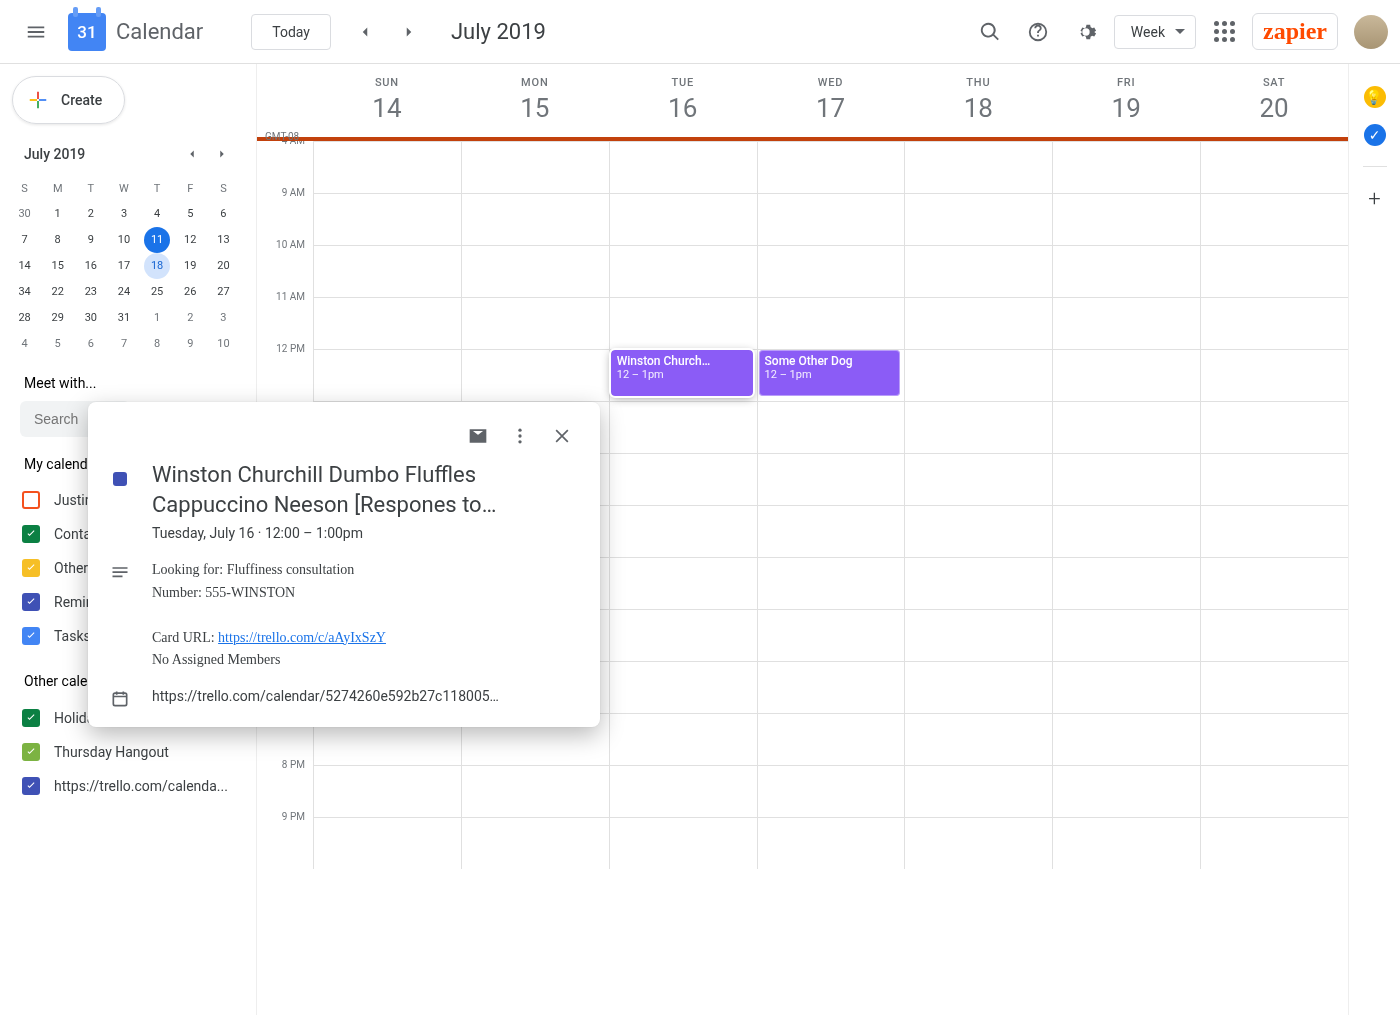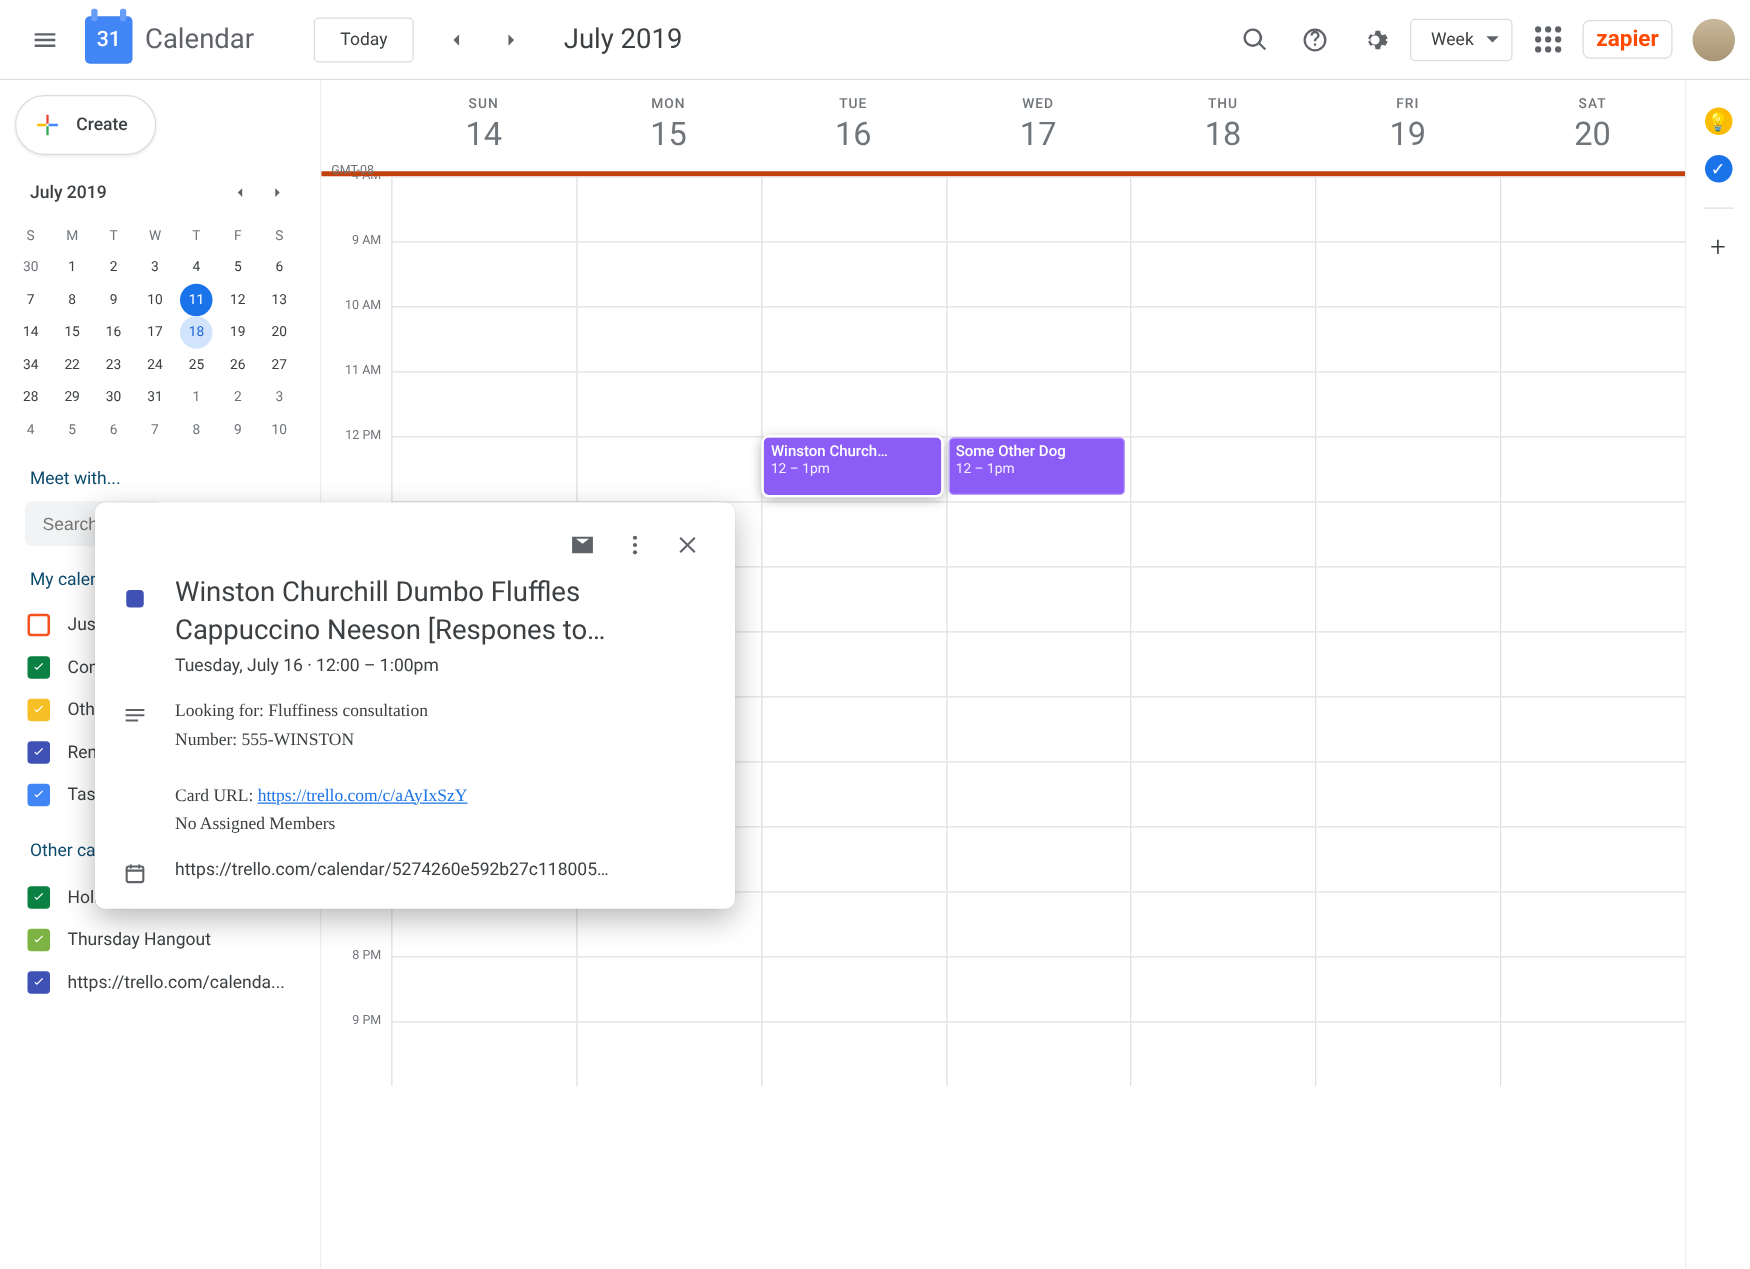--- a/index.html
+++ b/index.html
@@ -17,21 +17,21 @@
 .logo-text { font-size: 22px; color: #5f6368; font-weight: 400; }
 .today-btn { border: 1px solid #dadce0; border-radius: 4px; padding: 9px 20px; font-size: 14px; color: #3c4043; cursor: pointer; margin-right:8px; }
 .nav-arrow { width: 36px; height: 36px; display: flex; align-items: center; justify-content: center; border-radius: 50%; cursor: pointer; }
 .period-label { font-size: 22px; color: #3c4043; margin-left: 16px; }
 .spacer { flex: 1; }
 .icon-btn { width: 40px; height: 40px; display: flex; align-items: center; justify-content: center; border-radius: 50%; cursor: pointer; color:#5f6368; }
 .view-select { border: 1px solid #dadce0; border-radius: 4px; padding: 8px 10px 8px 16px; font-size: 14px; color: #3c4043; cursor: pointer; display:flex;align-items:center;gap:10px; }
 .apps-dots { display: grid; grid-template-columns: repeat(3, 5px); gap: 3px; }
 .apps-dots span { width: 5px; height: 5px; background: #5f6368; border-radius: 50%; }
 .zapier-chip { border: 1px solid #dadce0; border-radius: 6px; padding: 4px 10px; }
-.zapier-chip span { font-size: 18px; font-weight: 700; }
+.zapier-chip span { font-size: 24px; font-weight: 700; font-family: Liberation Serif, serif; }
 .avatar { width: 34px; height: 34px; border-radius: 50%; background: linear-gradient(#c9b89a,#a89574); margin-left:8px;cursor:pointer; }
 
 
 .main { flex: 1; display: flex; overflow: hidden; position: relative; }
 .sidebar { width: 256px; padding: 12px 16px 0 8px; overflow: hidden; }
 .create-btn { display: inline-flex; align-items: center; gap: 12px; border: 1px solid #dadce0; border-radius: 28px; padding: 12px 22px 12px 14px; box-shadow: 0 1px 3px rgba(0,0,0,0.1); cursor: pointer; margin-left:4px;}
 .plus-icon { width: 22px; height: 22px; position: relative; }
 .plus-icon svg{width:22px;height:22px;}
 .create-btn span { font-size: 14px;font-weight:500; }
 
@@ -41,21 +41,21 @@
 .mini-nav div { width: 24px; height: 24px; display:flex;align-items:center;justify-content:center;cursor:pointer;border-radius:50%; color:#5f6368;}
 
 table.mini { width: 100%; border-collapse: collapse; font-size: 11px; table-layout:fixed;}
 table.mini th { font-weight: 400; color:#70757a; padding: 6px 0; }
 table.mini td { text-align: center; padding: 0; color: #3c4043; }
 table.mini td .cell { width: 26px; height: 26px; line-height: 26px; border-radius: 50%; display: inline-block; cursor: pointer; }
 table.mini td.other .cell { color: #70757a; }
 table.mini td.today .cell { background: #1a73e8; color: #fff; }
 table.mini td.sel .cell { background: #d2e3fc; color: #1967d2; }
 
-.section-hdr { font-size: 14px; color: #0c4a6e; margin: 18px 0 10px 16px;font-weight:400; display:flex;align-items:center;justify-content:space-between;padding-right:4px;}
+.section-hdr { font-size: 14px; color: #000000; margin: 18px 0 10px 16px;font-weight:400; display:flex;align-items:center;justify-content:space-between;padding-right:4px;}
 .search-box { margin-left: 12px; width: 110px; padding: 10px 14px; font-size: 14px; border: none; background: #f1f3f4; border-radius:6px;color:#5f6368; }
 
 .cal-list { display: flex; flex-direction: column; gap: 0px; margin-left:14px;}
 .cal-item { display: flex; align-items: center; gap: 14px; padding: 8px 0; font-size:14px; cursor:pointer;}
 .chk { width: 18px; height: 18px; border-radius: 3px; display: flex; align-items: center; justify-content: center; flex-shrink:0;}
 .chk svg { width: 12px; height: 12px; }
 .cal-item .txt { white-space: nowrap; overflow: hidden; text-overflow: ellipsis; }
 .section-hdr .hdr-icons{display:flex;gap:4px;color:#5f6368;}
 
 
@@ -74,21 +74,21 @@
 .hour-cells { flex:1; display:flex; border-top:1px solid #e0e0e0;}
 .hour-cells div { flex:1; border-left:1px solid #e0e0e0; }
 
 .events-layer{position:absolute;left:56px;right:0;top:0;}
 .event{position:absolute;background:#8b5cf6;color:#fff;border-radius:4px;padding:4px 6px;font-size:12px;overflow:hidden;cursor:pointer;box-shadow:0 0 0 1px rgba(255,255,255,.4) inset;}
 .event.sel{outline:2px solid white;box-shadow:0 2px 10px rgba(0,0,0,.4);}
 .event .t{font-weight:500;white-space:nowrap;overflow:hidden;text-overflow:ellipsis;}
 .event .tm{font-size:11px;opacity:.9;}
 
 
-.popup{position:absolute;left:76px;top:338px;width:512px;background:#fff;border-radius:8px;box-shadow:0 8px 24px rgba(0,0,0,.28),0 0 0 1px rgba(0,0,0,.02);z-index:50;padding:16px 20px 18px;}
+.popup{position:absolute;left:88px;top:338px;width:512px;background:#fff;border-radius:8px;box-shadow:0 8px 24px rgba(0,0,0,.28),0 0 0 1px rgba(0,0,0,.02);z-index:50;padding:16px 20px 18px;}
 .popup-actions{display:flex;justify-content:flex-end;gap:6px;margin-bottom:4px;}
 .popup-actions .icon-btn{width:36px;height:36px;}
 .popup-row{display:flex;gap:20px;margin-top:6px;}
 .popup-row .ic{width:24px;display:flex;justify-content:center;padding-top:4px;color:#5f6368;flex-shrink:0;}
 .popup-title{font-size:22px;color:#3c4043;line-height:1.35;}
 .popup-sub{font-size:14px;color:#3c4043;margin-top:6px;}
 .popup-desc{font-size:14px;color:#3c4043;line-height:1.6;}
 .popup-desc a{color:#1a73e8;text-decoration:underline;}
 .color-dot{width:14px;height:14px;background:#3f51b5;border-radius:3px;margin-top:8px;}
 

